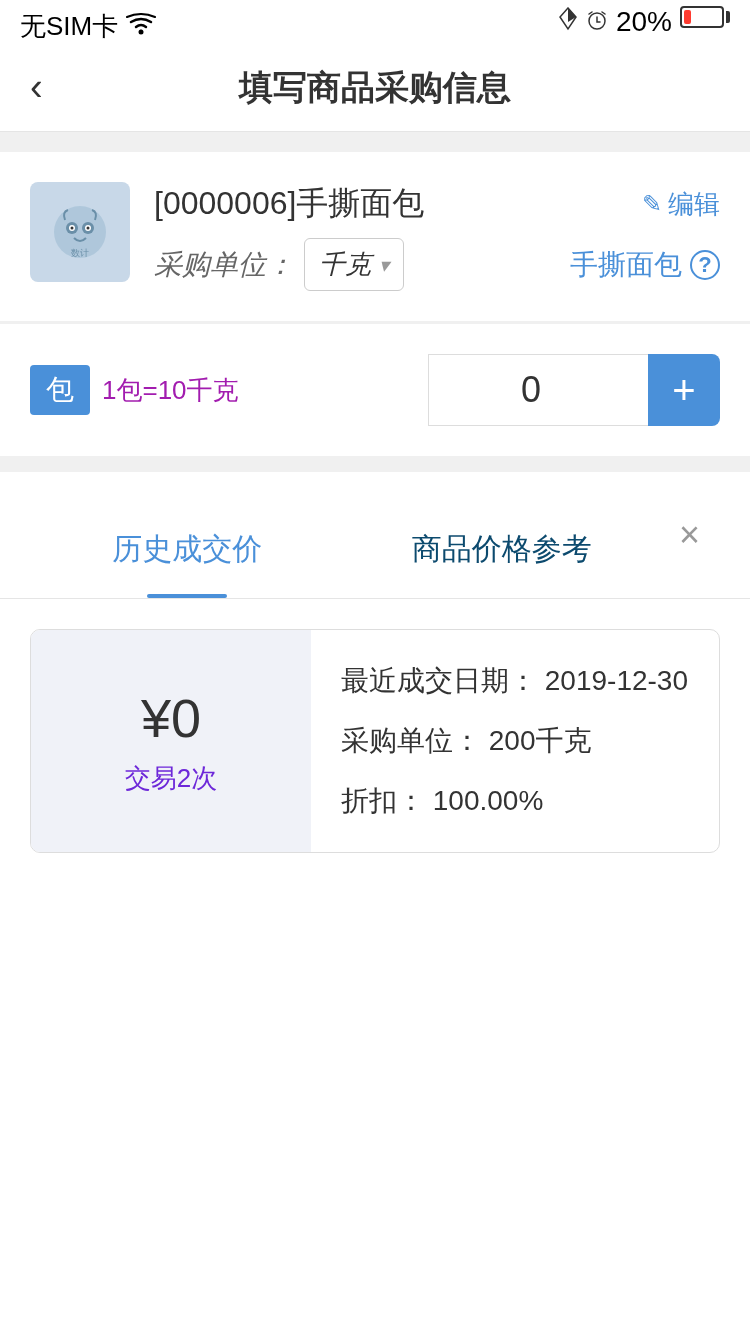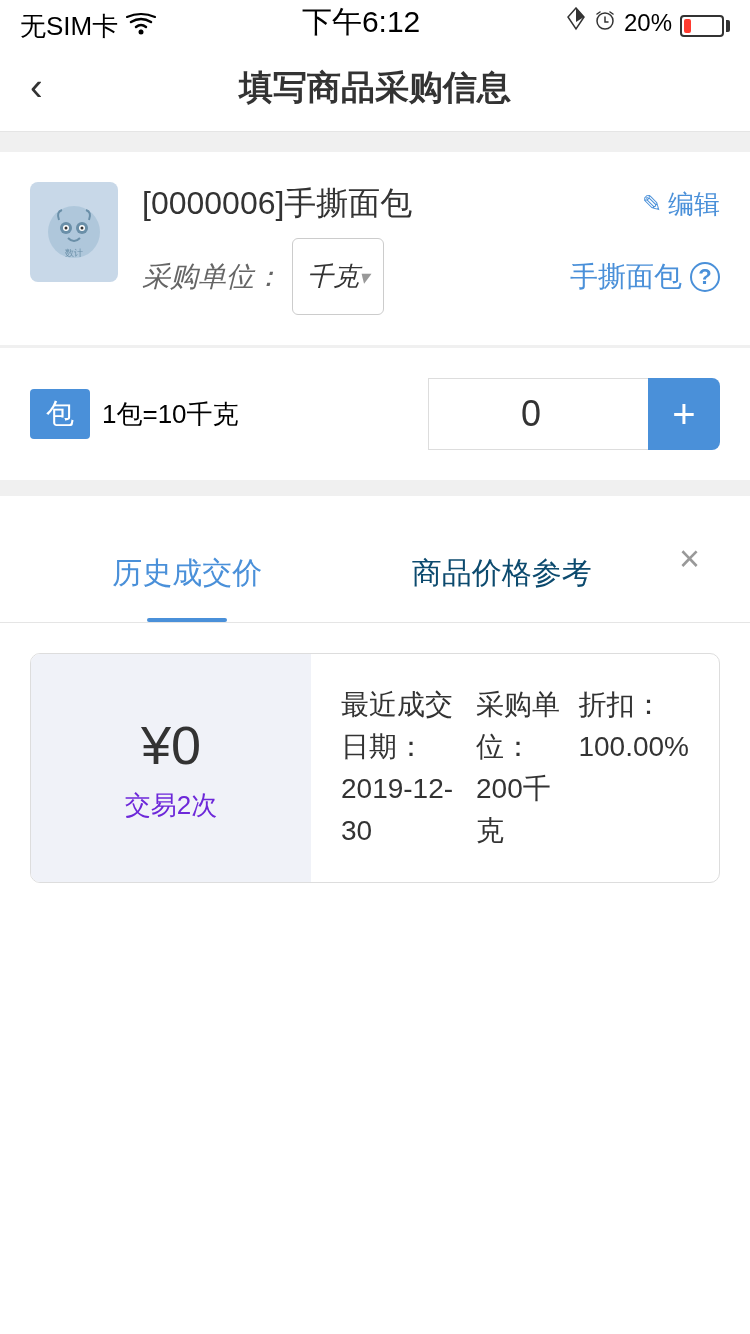--- a/index.html
+++ b/index.html
@@ -31,23 +31,23 @@
       gap: 8px;
       font-size: 26px;
       margin-top: 8px;
     }
     .status-center {
       font-size: 30px;
       font-weight: 500;
     }
     .status-right {
       display: flex;
-      align-items: flex-end;
+      align-items: flex-start;
       gap: 8px;
-      font-size: 24px;
+      font-size: 28px;
     }
     .battery-icon {
       display: inline-flex;
       align-items: center;
     }
     .battery-body {
       width: 44px;
       height: 22px;
       border: 2px solid #333;
       border-radius: 4px;
@@ -104,21 +104,21 @@
       display: flex;
       flex-direction: column;
       gap: 24px;
     }
     .product-top {
       display: flex;
       align-items: flex-start;
       gap: 24px;
     }
     .product-image {
-      width: 88px;
+      width: 100px;
       height: 100px;
       background: #c8d8e8;
       border-radius: 8px;
       display: flex;
       align-items: center;
       justify-content: center;
       flex-shrink: 0;
       overflow: hidden;
     }
     .product-image svg {
@@ -162,25 +162,25 @@
       display: flex;
       align-items: center;
       gap: 10px;
       font-style: italic;
     }
     .unit-select {
       display: flex;
       align-items: center;
       border: 1px solid #ccc;
       border-radius: 6px;
-      padding: 20px 14px;
+      padding: 8px 14px;
       font-size: 26px;
       color: #333;
       background: #fff;
-      gap: 0;
+      gap: 8px;
     }
     .unit-arrow {
       font-size: 20px;
       color: #999;
     }
     .price-ref {
       display: flex;
       align-items: center;
       gap: 8px;
       color: #4a90d9;
@@ -217,21 +217,21 @@
     .qty-unit-badge {
       background: #4a90d9;
       color: #fff;
       font-size: 28px;
       padding: 6px 16px;
       border-radius: 4px;
       font-weight: 500;
     }
     .qty-conversion {
       font-size: 26px;
-      color: #000000;
+      color: #a21caf;
     }
     .qty-input-group {
       display: flex;
       align-items: center;
       gap: 0;
     }
     .qty-input {
       width: 220px;
       height: 72px;
       border: 1px solid #ddd;
@@ -333,21 +333,21 @@
       color: #333;
     }
     .trade-count {
       font-size: 26px;
       color: #6d28d9;
     }
     .price-card-right {
       flex: 1;
       padding: 30px 30px;
       display: flex;
-      flex-direction: row;
+      flex-direction: column;
       justify-content: center;
       gap: 18px;
     }
     .price-detail-row {
       font-size: 28px;
       color: #333;
       line-height: 1.5;
     }
     .price-detail-label {
       color: #333;
@@ -372,21 +372,20 @@
     <span>
       <svg width="30" height="22" viewBox="0 0 30 22">
         <path d="M15 18 Q15 18 15 18" stroke="#000" stroke-width="2.5" stroke-linecap="round"></path>
         <path d="M10 14 Q15 10 20 14" stroke="#000" stroke-width="2.5" fill="none" stroke-linecap="round"></path>
         <path d="M5 9 Q15 3 25 9" stroke="#000" stroke-width="2.5" fill="none" stroke-linecap="round"></path>
         <path d="M1 4 Q15 -2 29 4" stroke="#000" stroke-width="2" fill="none" stroke-linecap="round"></path>
         <circle cx="15" cy="19" r="2.5" fill="#000"></circle>
       </svg>
     </span>
   </div>
-  <div class="status-center">下午6:12</div>
   <div class="status-right">
     <span>
       <svg width="20" height="24" viewBox="0 0 20 24" fill="none">
         <path d="M10 1 L18 10 L10 22 L2 10 Z" stroke="#333" stroke-width="1.5" fill="none"></path>
         <path d="M10 1 L18 10 L10 15 Z" fill="#333"></path>
       </svg>
     </span>
     <span>
       <svg width="22" height="22" viewBox="0 0 22 22" fill="none">
         <circle cx="11" cy="12" r="8" stroke="#333" stroke-width="1.5"></circle>

